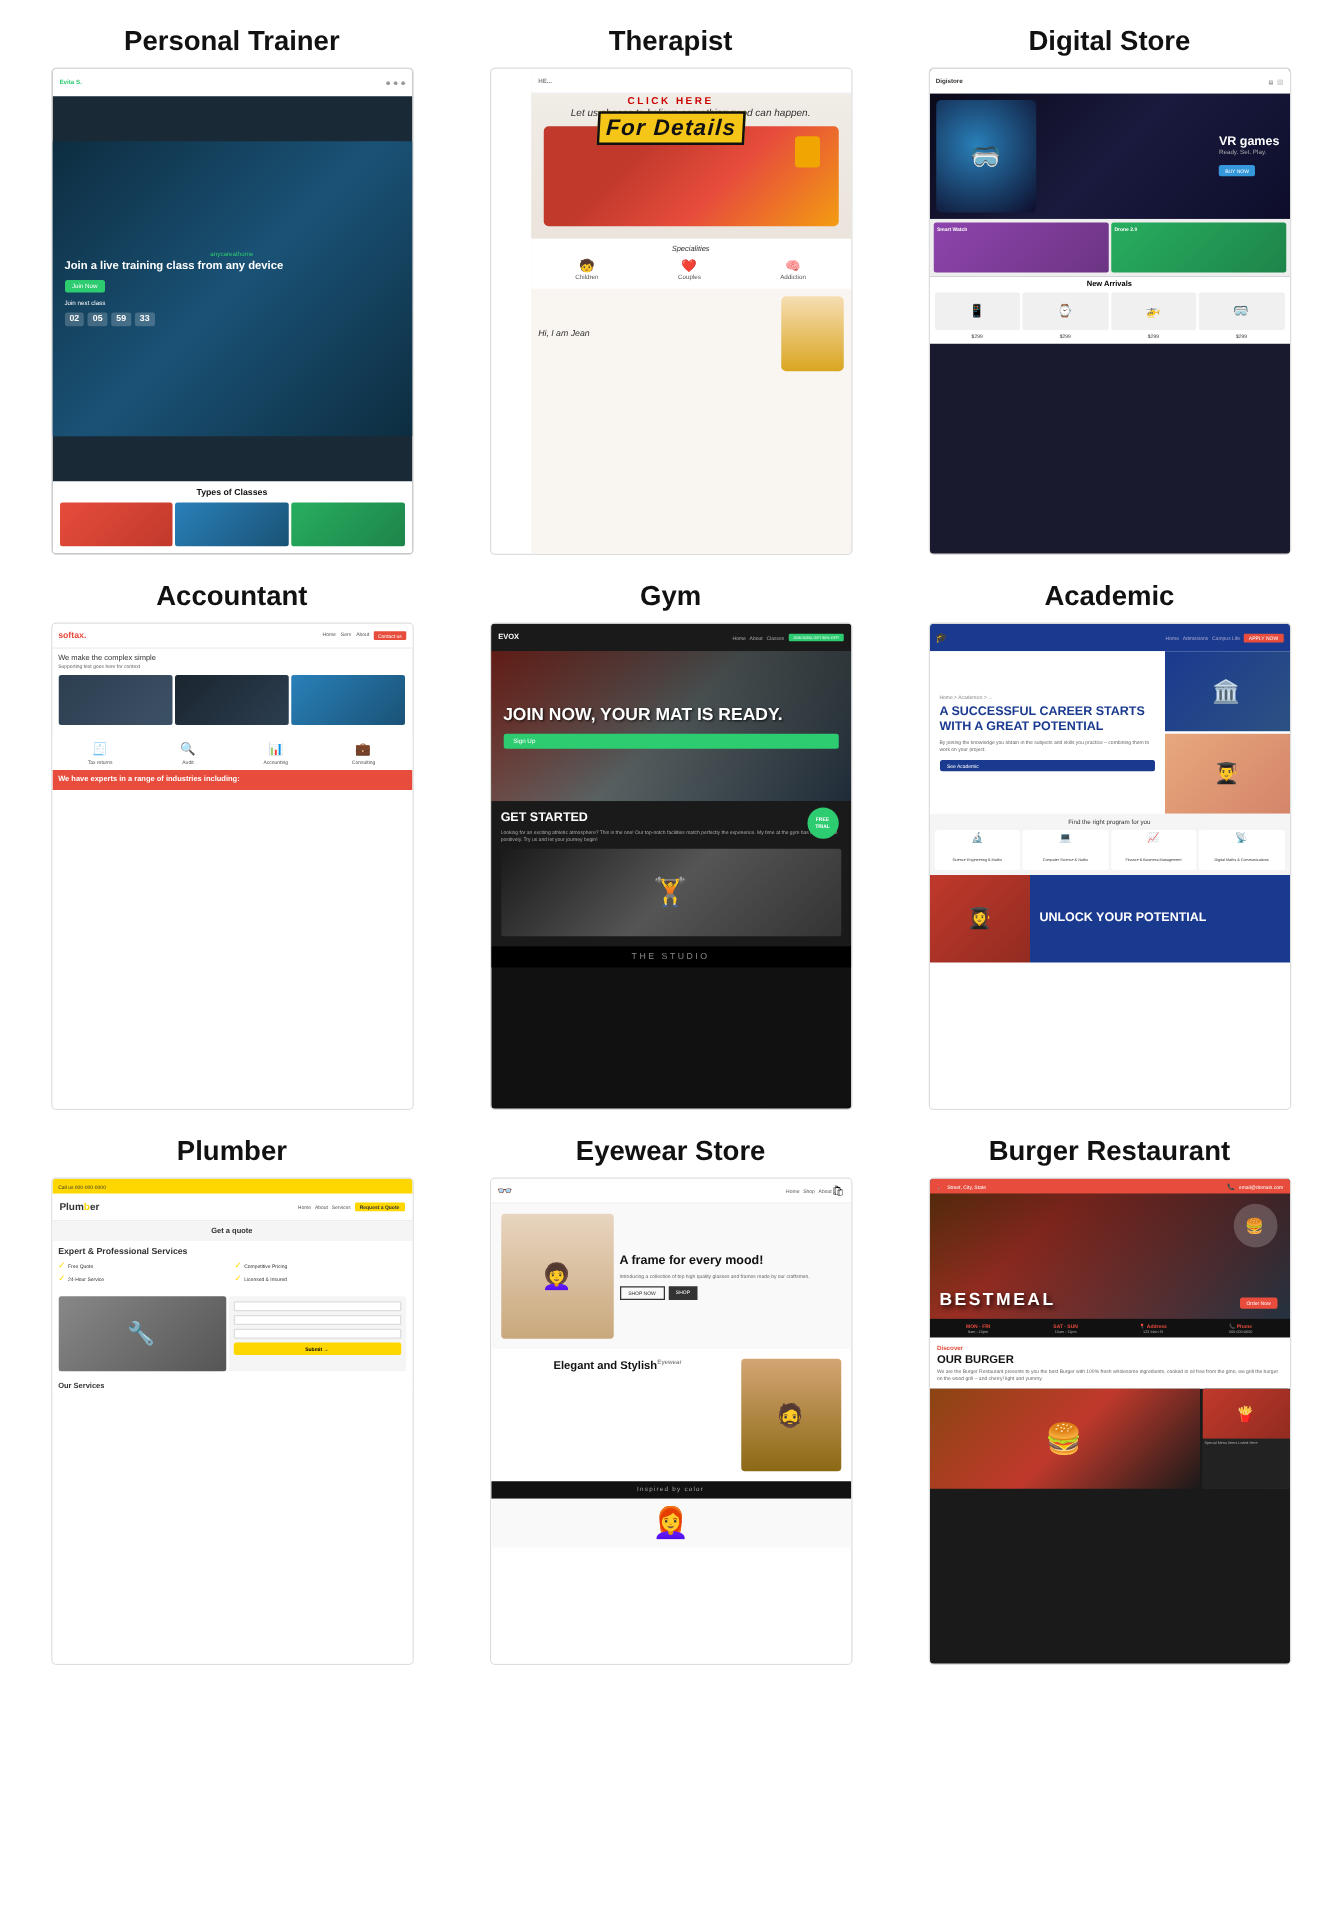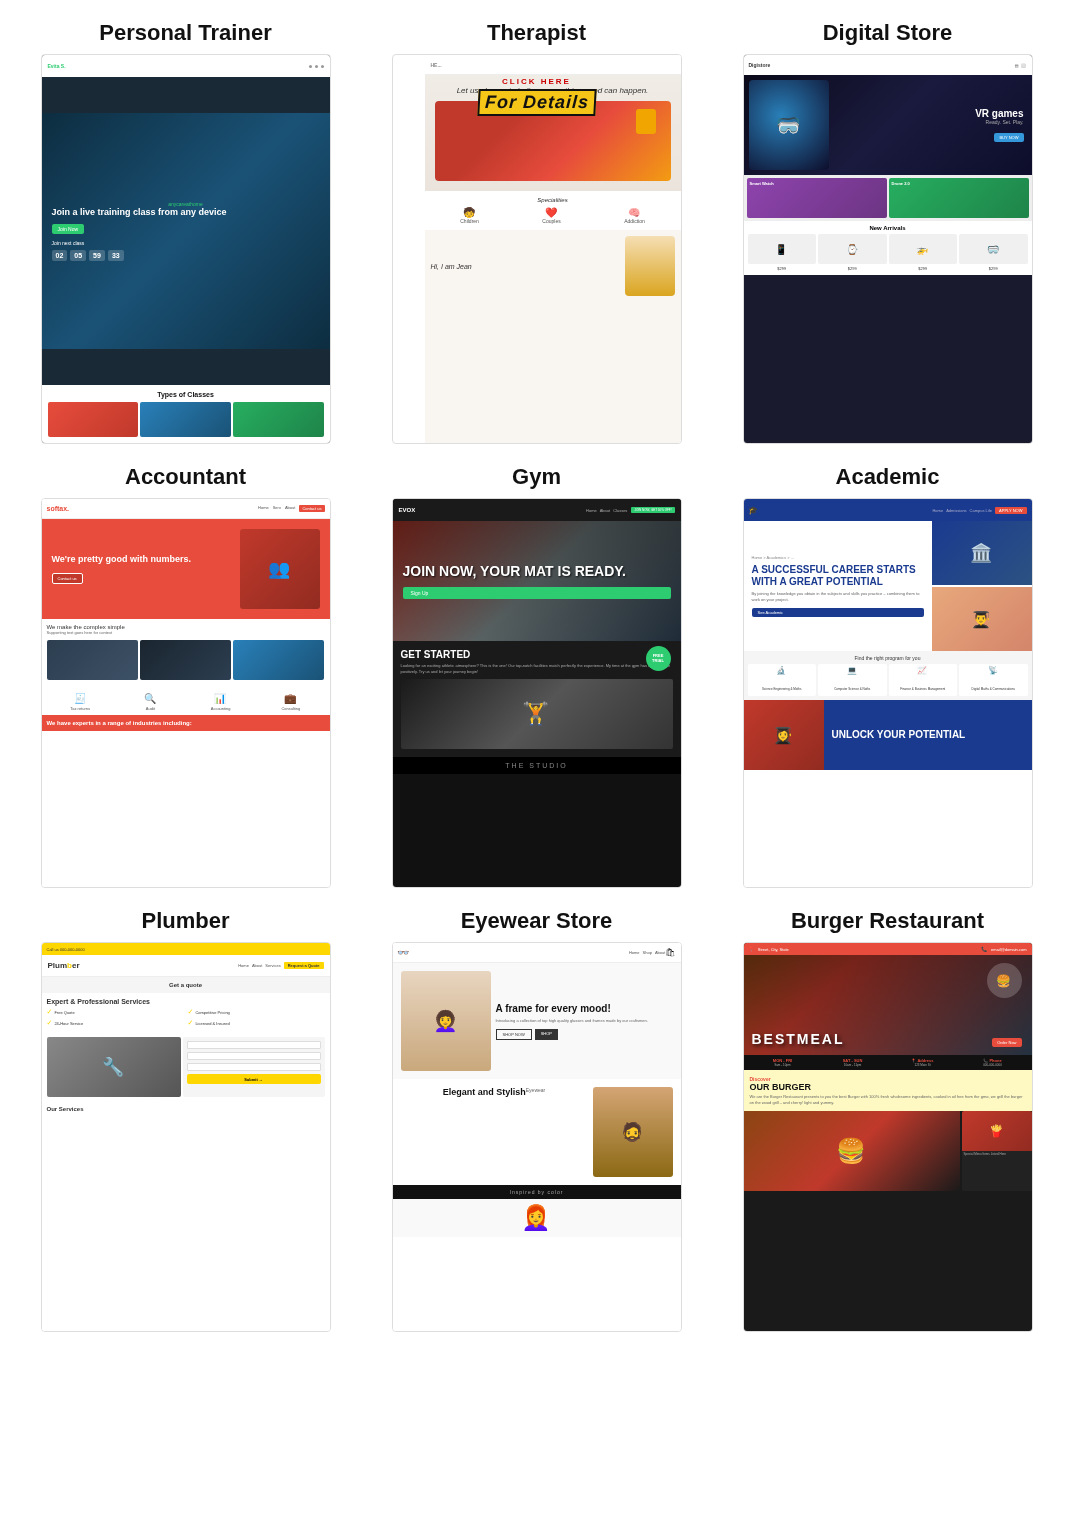--- a/index.html
+++ b/index.html
@@ -173,21 +173,21 @@
     .ds-nav-link { font-size: 4px; color: #555; }
     .ds-hero {
       background: linear-gradient(135deg, #0a0a1a 0%, #1a1a3e 50%, #0d0d2b 100%);
       padding: 8px;
       height: 100px;
       position: relative;
       display: flex;
       align-items: center;
       justify-content: flex-end;
     }
-    .ds-hero-content { text-align: right; }
+    .ds-hero-content { }
     .ds-hero-title { font-size: 10px; font-weight: bold; color: #fff; }
     .ds-hero-sub { font-size: 5px; color: #aaa; }
     .ds-blue-btn { background: #3498db; color: #fff; font-size: 4px; padding: 2px 5px; border-radius: 2px; margin-top: 3px; display: inline-block; }
     .ds-vr-img {
       position: absolute;
       left: 5px;
       top: 5px;
       width: 80px;
       height: 90px;
       background: radial-gradient(circle at 40% 40%, #2980b9, #0d0d2b);
@@ -527,21 +527,21 @@
     .br-hero-btn { background: #e74c3c; color: #fff; font-size: 4px; padding: 2px 5px; border-radius: 2px; position: absolute; bottom: 8px; right: 10px; }
     .br-info-bar {
       background: #111;
       display: flex;
       gap: 2px;
       padding: 3px 5px;
     }
     .br-info-item { flex: 1; text-align: center; }
     .br-info-title { font-size: 4px; color: #e74c3c; font-weight: bold; }
     .br-info-text { font-size: 3px; color: #aaa; }
-    .br-section { padding: 6px; background: #fef9c3; }
+    .br-section { padding: 6px; background: #ffffff; }
     .br-section-sub { font-size: 5px; color: #e74c3c; font-weight: bold; }
     .br-section-title { font-size: 9px; font-weight: 900; color: #111; }
     .br-section-desc { font-size: 4px; color: #666; line-height: 1.4; margin-top: 2px; }
     .br-bottom {
       display: flex;
       gap: 2px;
     }
     .br-burger-img { flex: 1; height: 80px; background: linear-gradient(135deg, #8b4513, #c0392b, #1a1a1a); display: flex; align-items: center; justify-content: center; font-size: 24px; }
     .br-menu-img { width: 70px; height: 80px; background: linear-gradient(135deg, #1a1a1a, #333); border-radius: 2px; overflow: hidden; }
     .br-menu-top { height: 40px; background: linear-gradient(135deg, #c0392b, #922b21); display: flex; align-items: center; justify-content: center; font-size: 12px; }
@@ -720,27 +720,20 @@
       <div class="ac-preview" style="height:100%;">
         <div class="ac-nav">
           <span class="ac-logo">softax.</span>
           <div class="ac-nav-links">
             <span class="ac-nav-link">Home</span>
             <span class="ac-nav-link">Serv</span>
             <span class="ac-nav-link">About</span>
             <span style="background:#e74c3c;color:#fff;font-size:4px;padding:1px 3px;border-radius:1px;">Contact us</span>
           </div>
         </div>
-        <div class="ac-hero">
-          <div style="flex:1;">
-            <div class="ac-hero-text">We're pretty good with numbers.</div>
-            <div class="ac-red-btn">Contact us</div>
-          </div>
-          <div class="ac-hero-img">👥</div>
-        </div>
         <div class="ac-section">
           <div class="ac-section-text">We make the complex simple</div>
           <div class="ac-section-sub">Supporting text goes here for context</div>
         </div>
         <div class="ac-img-row">
           <div class="ac-img ac-img-1"></div>
           <div class="ac-img ac-img-2"></div>
           <div class="ac-img ac-img-3"></div>
         </div>
         <div style="padding:4px 5px;background:#fff;">

